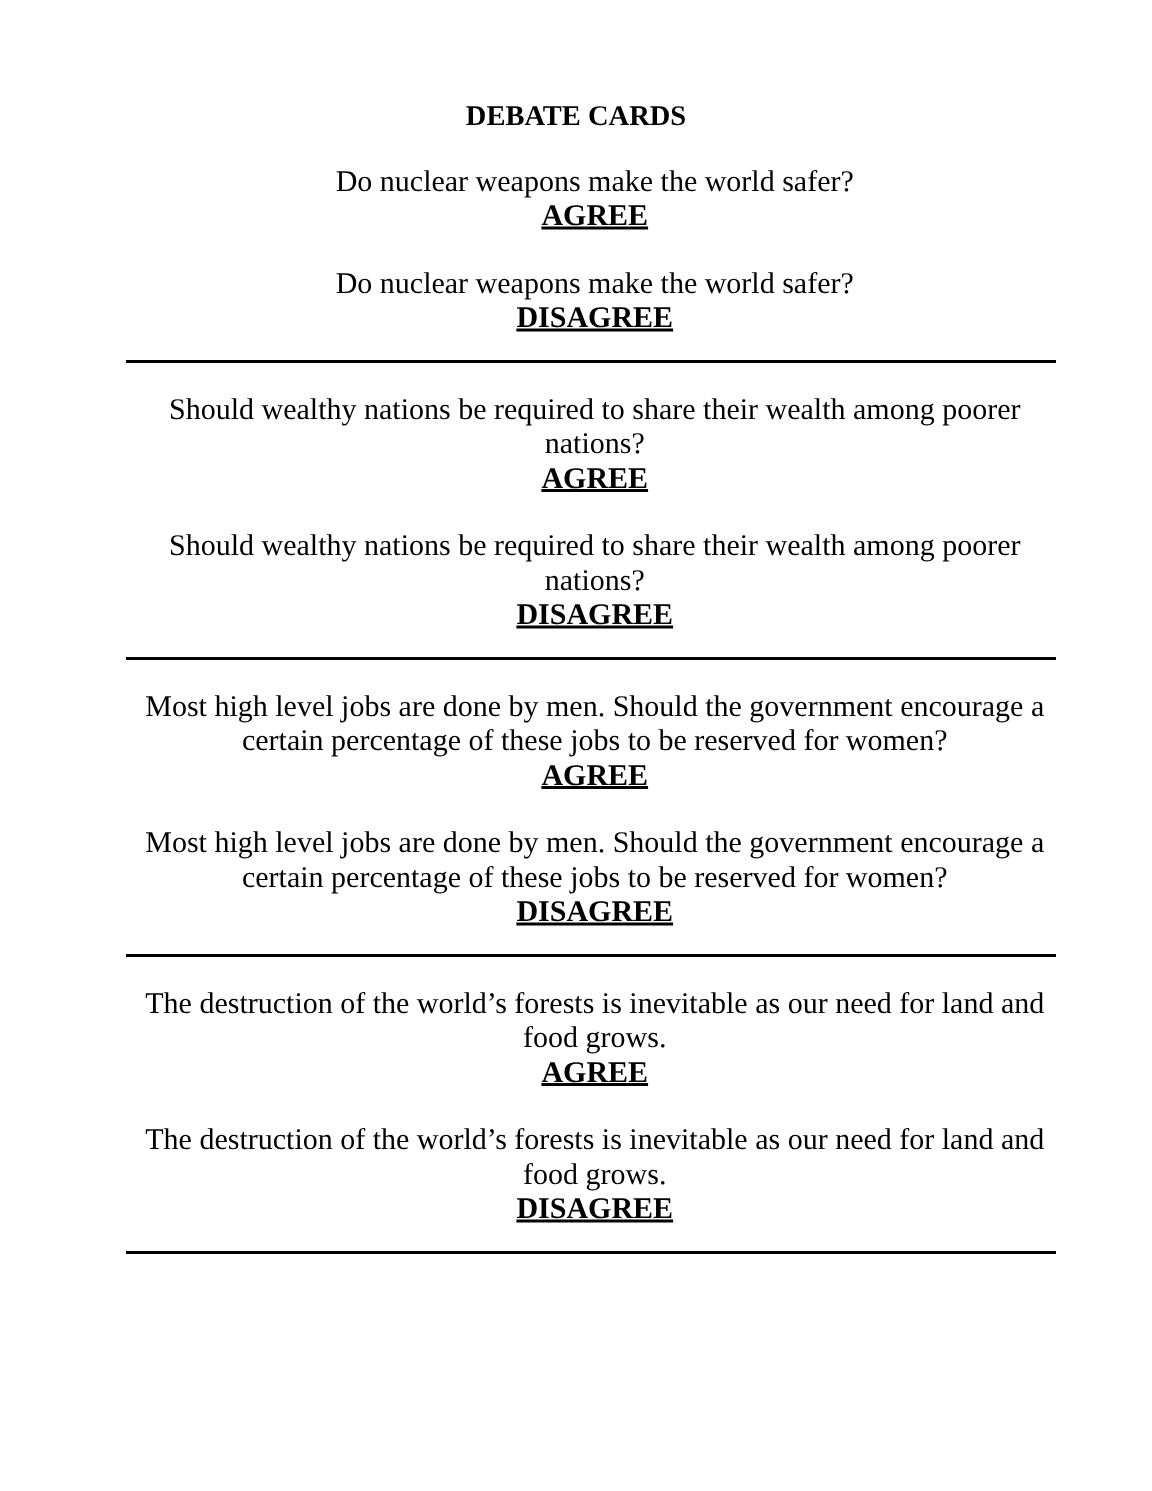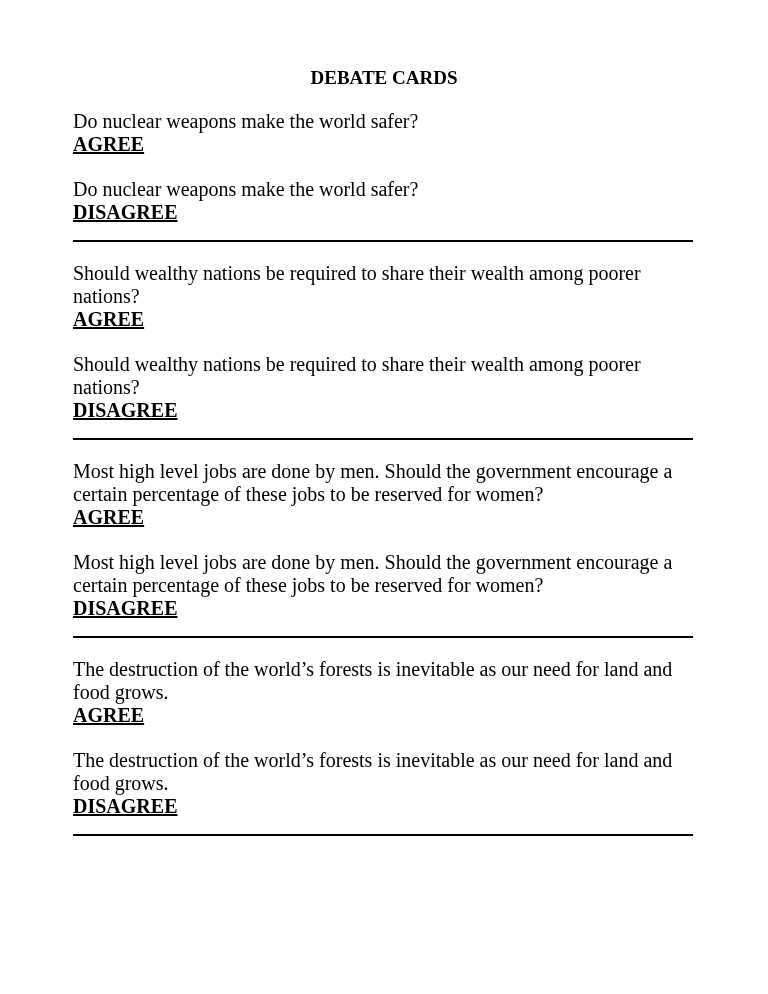--- a/index.html
+++ b/index.html
@@ -5,21 +5,21 @@
   html, body { margin: 0; padding: 0; background: #ffffff; }
   body {
     width: 768px; height: 994px; position: relative; overflow: hidden;
     font-family: "Liberation Serif", "DejaVu Serif", serif;
     color: #000;
   }
   .title {
     position: absolute; top: 66px; left: 0; width: 768px;
     text-align: center; font-weight: bold; font-size: 19px; line-height: 24px;
   }
-  .content { position: absolute; left: 73px; top: 110px; width: 625px; }
+  .content { position: absolute; left: 84px; top: 110px; width: 625px; text-align: center; }
   .card { font-size: 20px; line-height: 23px; }
   .card .q { display: block; }
   .card .pos { display: block; font-weight: bold; text-decoration: underline; }
   .gap { height: 22px; }
   .rule { height: 0; border-top: 2px solid #000; width: 620px; margin: 16px 0 20px 0; }
 </style>
 </head>
 <body>
 
 <div class="title">DEBATE CARDS</div>

